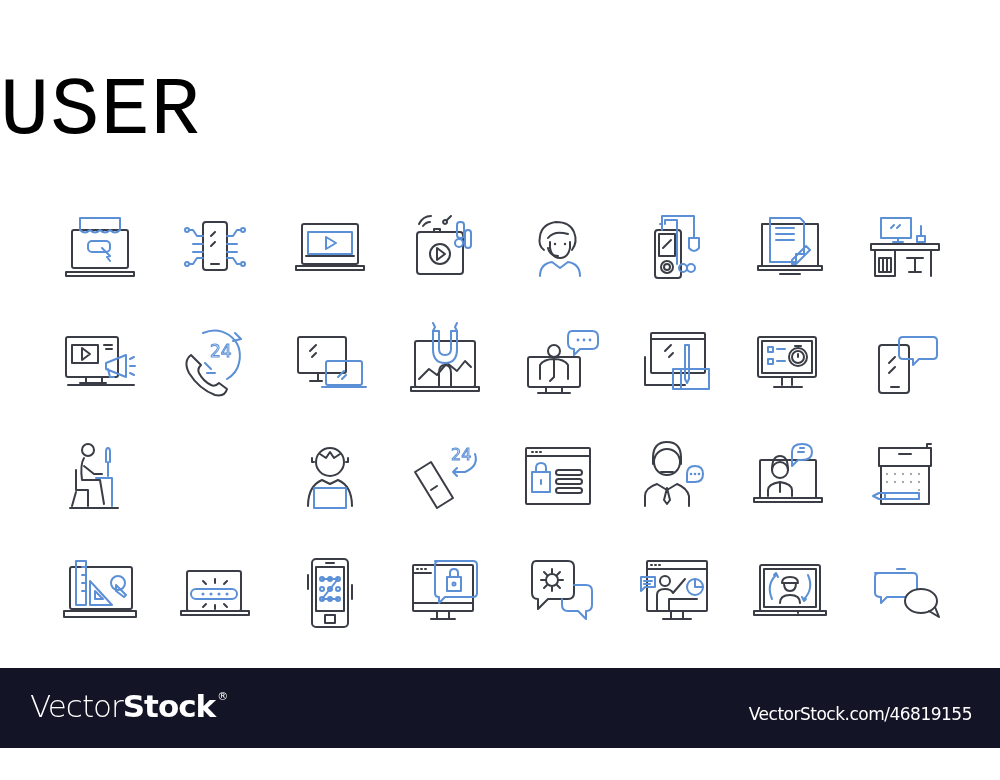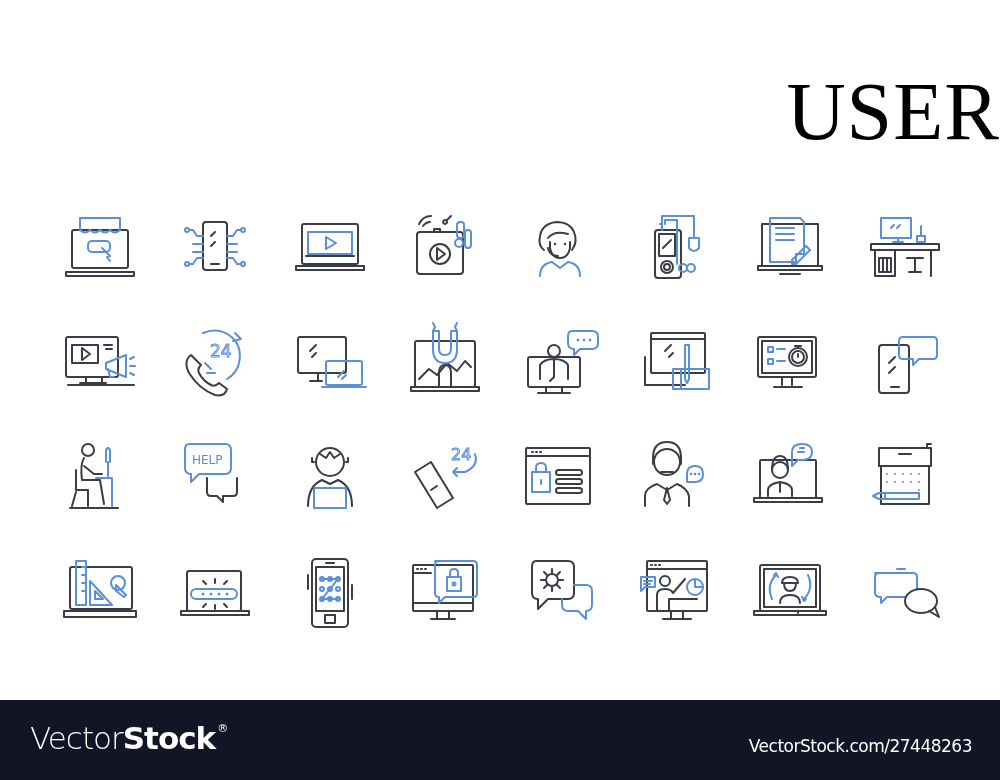--- a/index.html
+++ b/index.html
@@ -1,32 +1,32 @@
 <!DOCTYPE html>
 <html><head>
 <meta charset="utf-8">
 <style>
   * { margin: 0; padding: 0; box-sizing: border-box; }
   html, body { width: 1000px; height: 780px; background: #ffffff; overflow: hidden; }
   body { position: relative; font-family: "DejaVu Sans", sans-serif; }
   .title {
-    position: absolute; top: 62px; left: 0; width: 1000px; text-align: right;
-    font-family: Liberation Serif, serif; font-size: 82px; font-weight: 400;
+    position: absolute; top: 62px; left: 0; width: 1000px; text-align: left;
+    font-family: Liberation Mono, monospace; font-size: 82px; font-weight: 400;
     letter-spacing: 1px; color: #000; line-height: 100px;
   }
   .grid { position: absolute; left: 50px; top: 200px; width: 900px; }
   .row { position: absolute; left: 0; width: 900px; height: 100px; text-align: right; }
   .cell { position: absolute; width: 100px; height: 100px; }
   .cell svg { width: 100px; height: 100px; display: block; }
   .d { stroke: #3a3d45; fill: none; stroke-width: 2; stroke-linecap: round; stroke-linejoin: round; }
   .b { stroke: #5b8fd6; fill: none; stroke-width: 2; stroke-linecap: round; stroke-linejoin: round; }
   .bf { fill: #5b8fd6; }
   .df { fill: #3a3d45; }
   .footer {
-    position: absolute; left: 0; top: 700px; width: 1000px; height: 80px;
+    position: absolute; left: 0; top: 668px; width: 1000px; height: 80px;
     background: #131425; color: #fff;
   }
   .brand {
     position: absolute; left: 30px; top: 20px; font-family: "DejaVu Sans", sans-serif;
     font-size: 31px; color: #fff; letter-spacing: -1px;
   }
   .brand .light { font-weight: 300; }
   .brand .bold { font-weight: 700; }
   .brand sup { font-size: 11px; vertical-align: top; position: relative; top: 2px; margin-left: 2px; font-weight: 400;}
   .ref {
@@ -201,27 +201,20 @@
     </div>
   </div>
 
   <div class="row" style="top:230px">
     <div class="cell" style="left:0">
       <svg viewBox="0 0 100 100">
         <circle class="d" cx="38" cy="20" r="6"></circle>
         <path class="d" d="M34 28 q-4 6 -2 22 h18 l4 24 M34 36 l10 8 h8 M26 40 v20 h12 v16 M26 62 l-4 14"></path>
         <path class="b" d="M56 32 v-10 q0 -4 2 -4 q2 0 2 4 v10 M58 32 v14 M46 48 h16 v28"></path>
         <path class="d" d="M20 78 h48"></path>
-      </svg>
-    </div>
-    <div class="cell" style="left:115px">
-      <svg viewBox="0 0 100 100">
-        <path class="b" d="M24 14 h36 q6 0 6 6 v18 q0 6 -6 6 h-26 l-8 8 v-8 q-6 0 -6 -6 v-18 q0 -6 4 -6 z"></path>
-        <text x="27" y="34" font-family="DejaVu Sans, sans-serif" font-size="12" fill="#5b8fd6">HELP</text>
-        <path class="d" d="M42 48 v14 q0 4 4 4 h6 l6 6 v-6 h10 q4 0 4 -4 v-14"></path>
       </svg>
     </div>
     <div class="cell" style="left:230px">
       <svg viewBox="0 0 100 100">
         <circle class="d" cx="50" cy="32" r="14"></circle>
         <path class="d" d="M40 24 l6 4 l4 -6 l4 6 l6 -4 M34 32 h-2 v-4 M66 32 h2 v-4"></path>
         <path class="d" d="M28 76 q0 -20 14 -26 l8 4 l8 -4 q14 6 14 26"></path>
         <rect class="b" x="34" y="58" width="32" height="20"></rect>
       </svg>
     </div>
@@ -374,14 +367,14 @@
         <path class="d" d="M74 66 l10 6 l-4 -10"></path>
       </svg>
     </div>
   </div>
 </div>
 
 <div class="footer">
   <div class="brand">
     <span class="light">Vector</span><span class="bold">Stock</span><sup>®</sup>
   </div>
-  <div class="ref">VectorStock.com/27448263</div>
+  <div class="ref">VectorStock.com/46819155</div>
 </div>
 
 </body></html>

